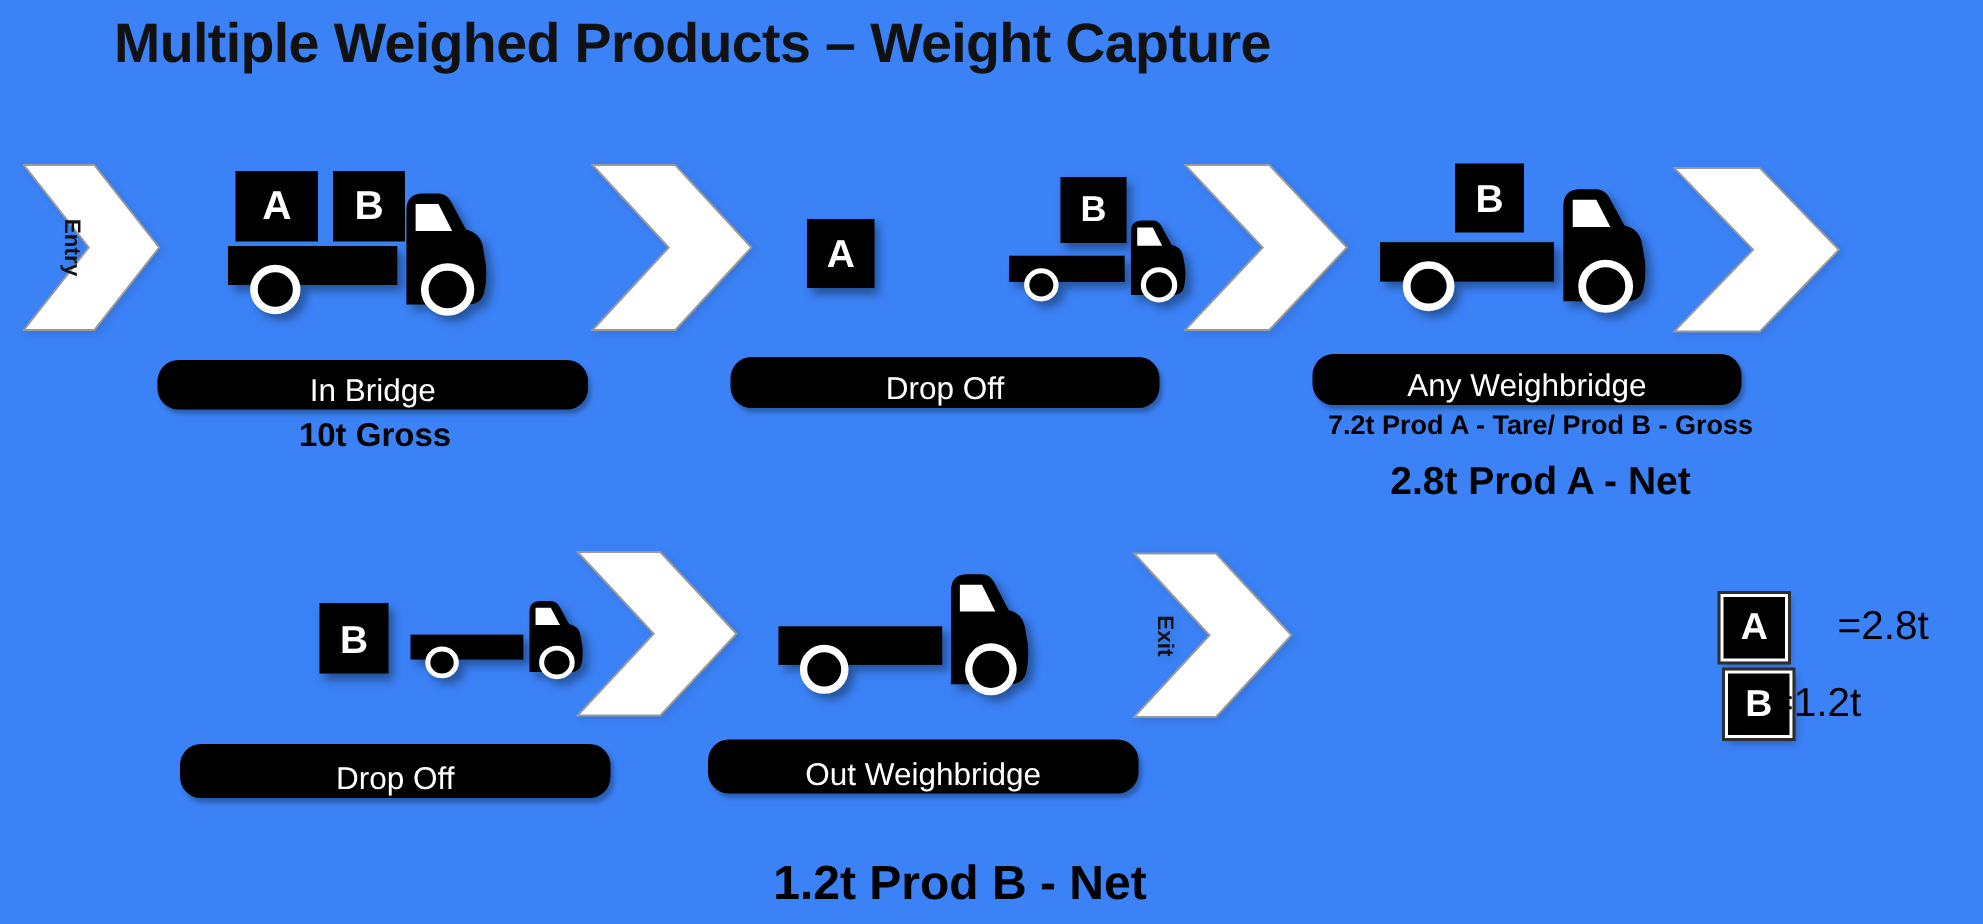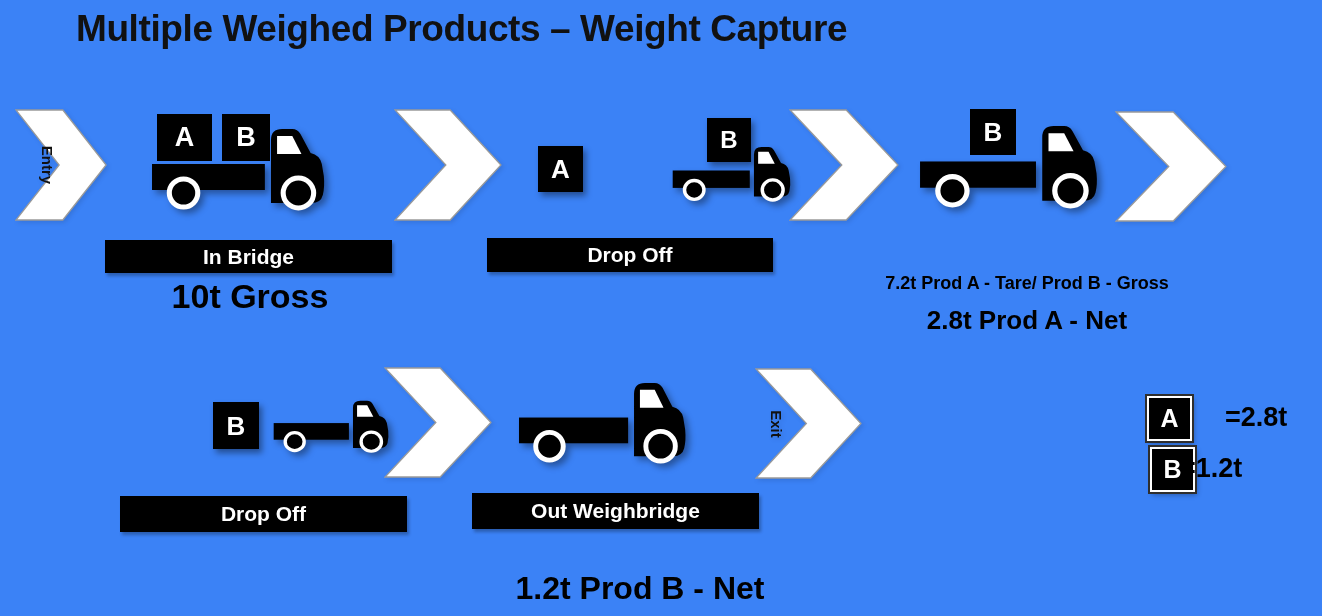--- a/index.html
+++ b/index.html
@@ -32,30 +32,30 @@
     position:absolute; background:#000; color:#fff; font-weight:700;
     display:flex; align-items:center; justify-content:center; line-height:1;
   }
   .cargo-box.float { box-shadow:3px 4px 6px rgba(0,0,0,0.40); }
   .cargo-box.legend-box {
     border:2px solid #fff;
     box-shadow:0 0 0 2px #2e2e2e, 2px 3px 5px rgba(0,0,0,0.30);
   }
   
   .stage-bar {
-    position:absolute; background:#000; color:#fff; font-weight:700; font-size:21px;
-    display:flex; align-items:center; justify-content:center;
-    box-shadow:2px 3px 3px rgba(0,0,0,0.28); white-space:nowrap;
+    position:absolute; background:#000; color:#fff; font-weight:400; font-size:21px;
+    display:flex; align-items:flex-end; justify-content:center;
+    box-shadow:2px 3px 3px rgba(0,0,0,0.28); white-space:nowrap;border-radius:14px;
   }
   
   .caption {
     position:absolute; font-weight:600; color:#000; text-align:center;
     white-space:nowrap; line-height:1.15;
   }
-  .legend-value { position:absolute; font-weight:700; font-size:27px; white-space:nowrap; }
+  .legend-value { position:absolute; font-weight:400; font-size:27px; white-space:nowrap; }
 </style>
 </head>
 <body>
 
 <div id="stage">
 
   <h1 class="title">Multiple Weighed Products – Weight Capture</h1>
 
   <div class="chev" style="left:15px;top:109px;width:92px;height:112px">
     <svg viewBox="0 0 100 113" preserveAspectRatio="none">
@@ -76,21 +76,21 @@
   <div class="cargo-box" style="left:157px;top:114px;width:55px;height:47px;font-size:27px">
     <span>A</span>
   </div>
   <div class="cargo-box" style="left:222px;top:114px;width:48px;height:47px;font-size:27px">
     <span>B</span>
   </div>
 
   <div class="stage-bar" style="left:105px;top:240px;width:287px;height:33px">
     <span>In Bridge</span>
   </div>
-  <div class="caption" style="left:105px;top:277px;width:290px;font-size:34px">10t Gross</div>
+  <div class="caption" style="left:105px;top:277px;width:290px;font-size:22px">10t Gross</div>
 
   <div class="chev" style="left:394px;top:109px;width:108px;height:112px">
     <svg viewBox="0 0 100 113" preserveAspectRatio="none">
       <polygon points="1,1 52,1 99,56.5 52,112 1,112 48,56.5" fill="#ffffff" stroke="#9a9a9a" stroke-width="1.3" vector-effect="non-scaling-stroke"></polygon>
     </svg>
   </div>
 
   <div class="cargo-box float" style="left:538px;top:146px;width:45px;height:46px;font-size:26px">
     <span>A</span>
   </div>
@@ -124,20 +124,23 @@
       <path class="ink" d="M118,86 L118,23 Q118,12 129,12 L139,12 Q144,12 147,17 L157,36 Q166,38 168,47 L170,59 Q171,70 169,78 Q167,86 158,86 Z"></path>
       <path class="glass" d="M124,19 L139,19 L148,37 L124,37 Z"></path>
       <circle class="wheel" cx="32" cy="76" r="14"></circle>
       <circle class="wheel" cx="145" cy="76" r="15"></circle>
     </svg>
   </div>
   <div class="cargo-box" style="left:970px;top:109px;width:46px;height:46px;font-size:26px">
     <span>B</span>
   </div>
 
+  <div class="stage-bar" style="left:875px;top:236px;width:286px;height:34px">
+    <span>Any Weighbridge</span>
+  </div>
   <div class="caption" style="left:822px;top:273px;width:410px;font-size:18px">7.2t Prod A - Tare/ Prod B - Gross</div>
   <div class="caption" style="left:822px;top:306px;width:410px;font-size:26px">2.8t Prod A - Net</div>
 
   <div class="chev" style="left:1115px;top:111px;width:112px;height:111px">
     <svg viewBox="0 0 100 113" preserveAspectRatio="none">
       <polygon points="1,1 52,1 99,56.5 52,112 1,112 48,56.5" fill="#ffffff" stroke="#9a9a9a" stroke-width="1.3" vector-effect="non-scaling-stroke"></polygon>
     </svg>
   </div>
 
   <div class="cargo-box float" style="left:213px;top:402px;width:46px;height:47px;font-size:26px">

